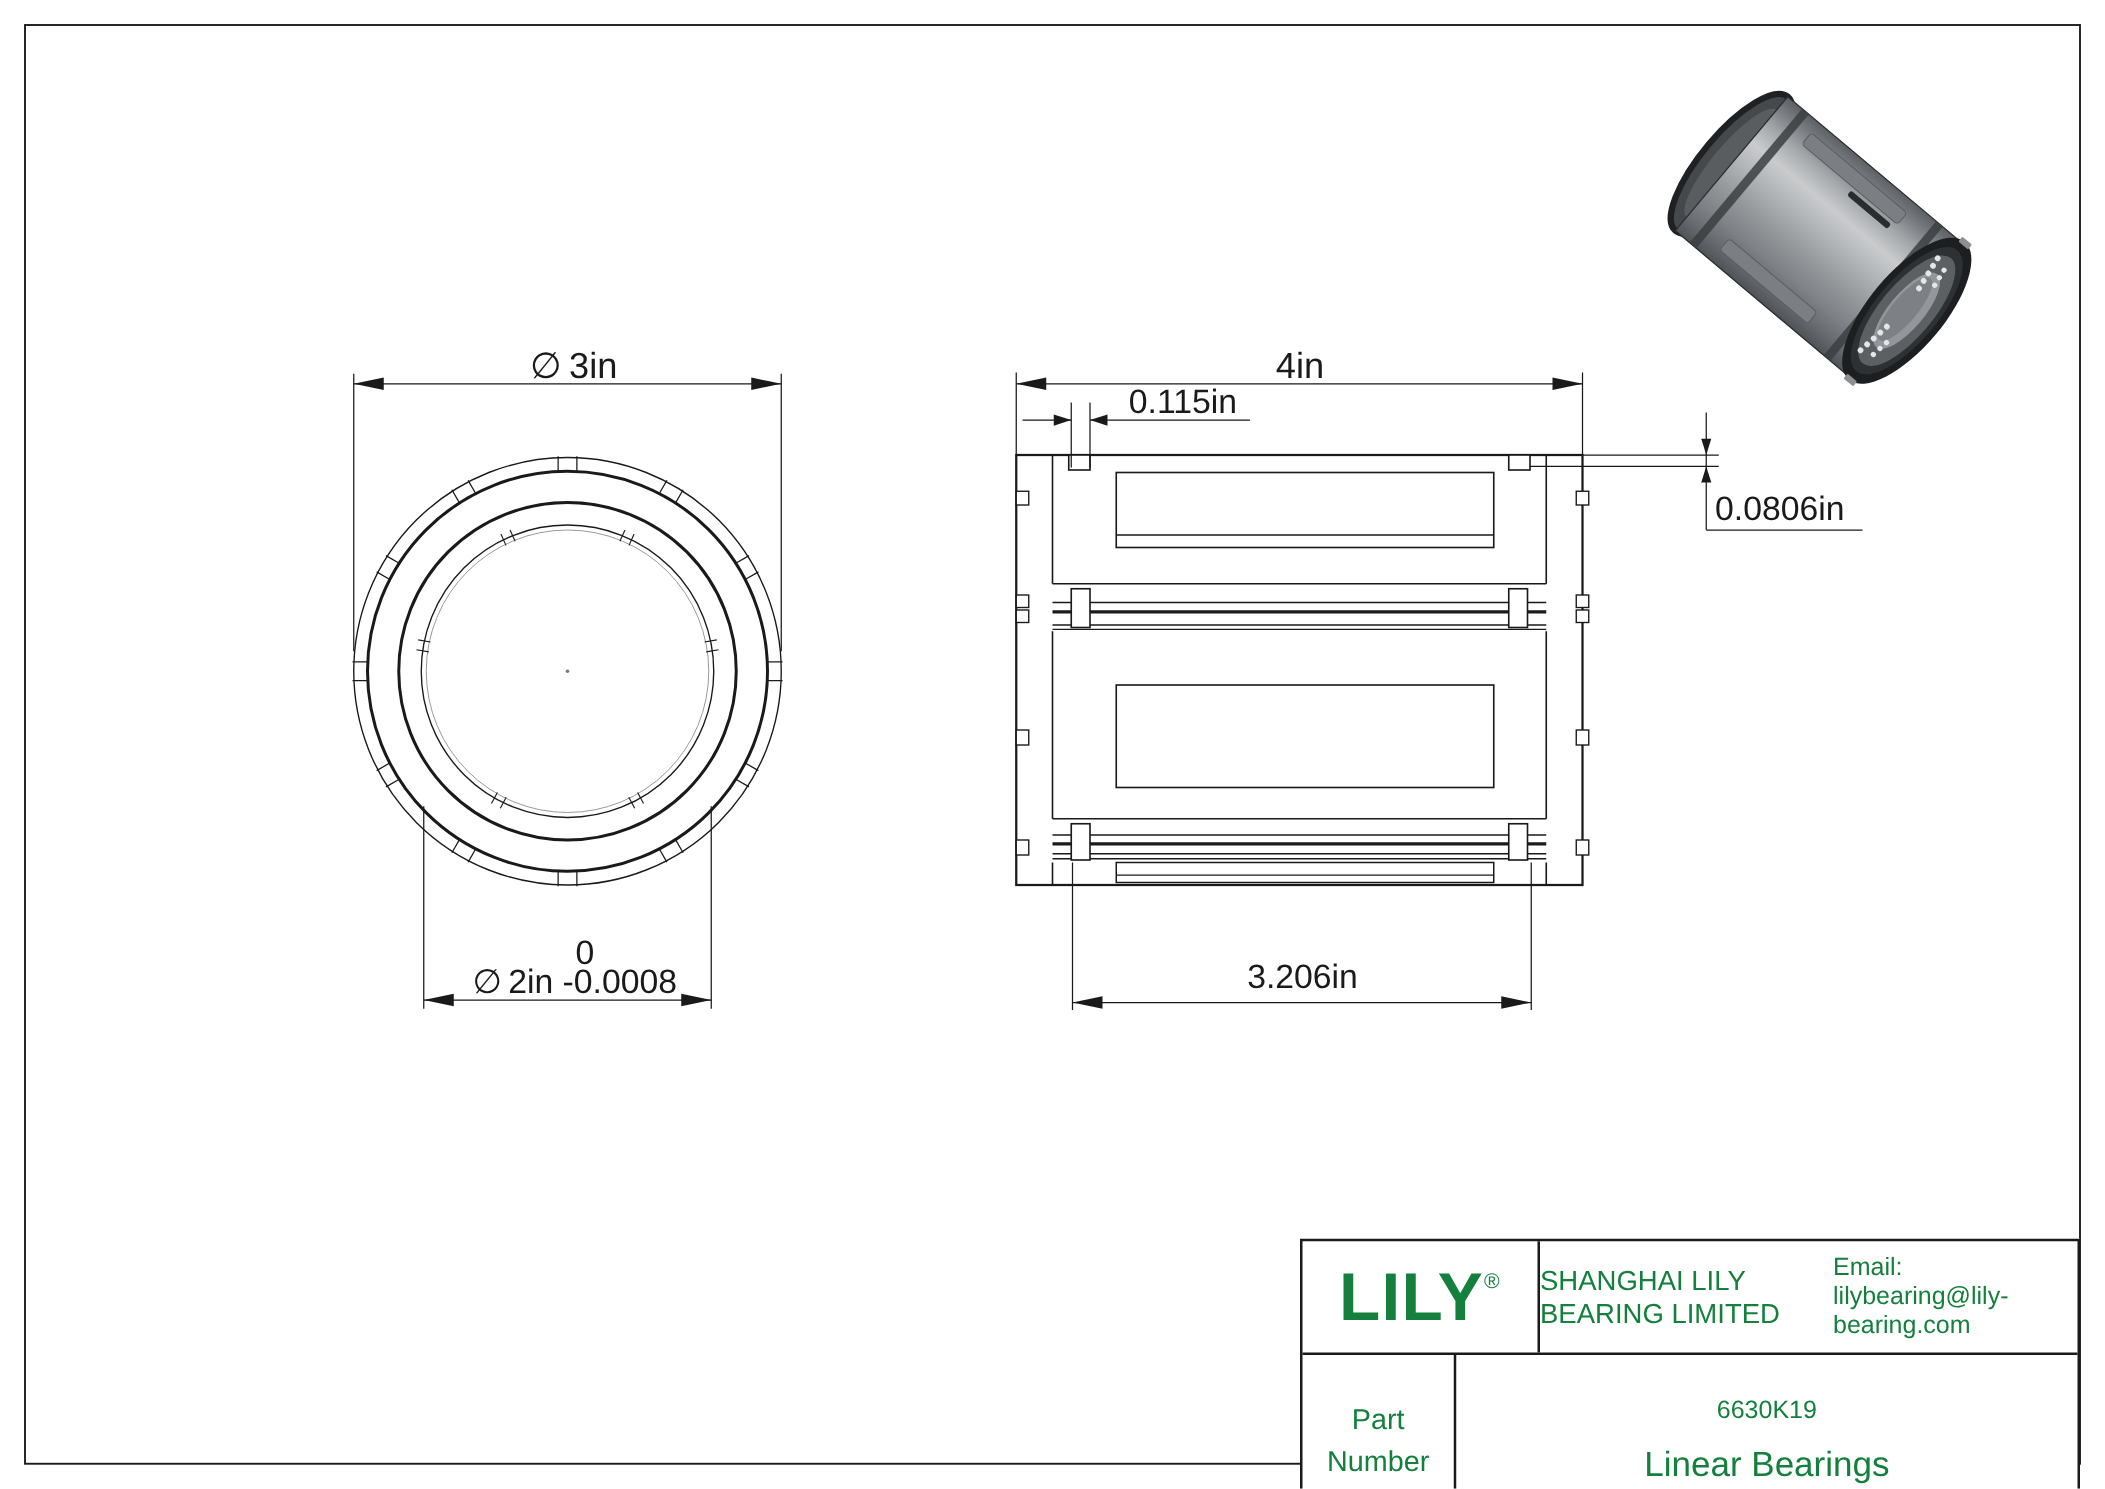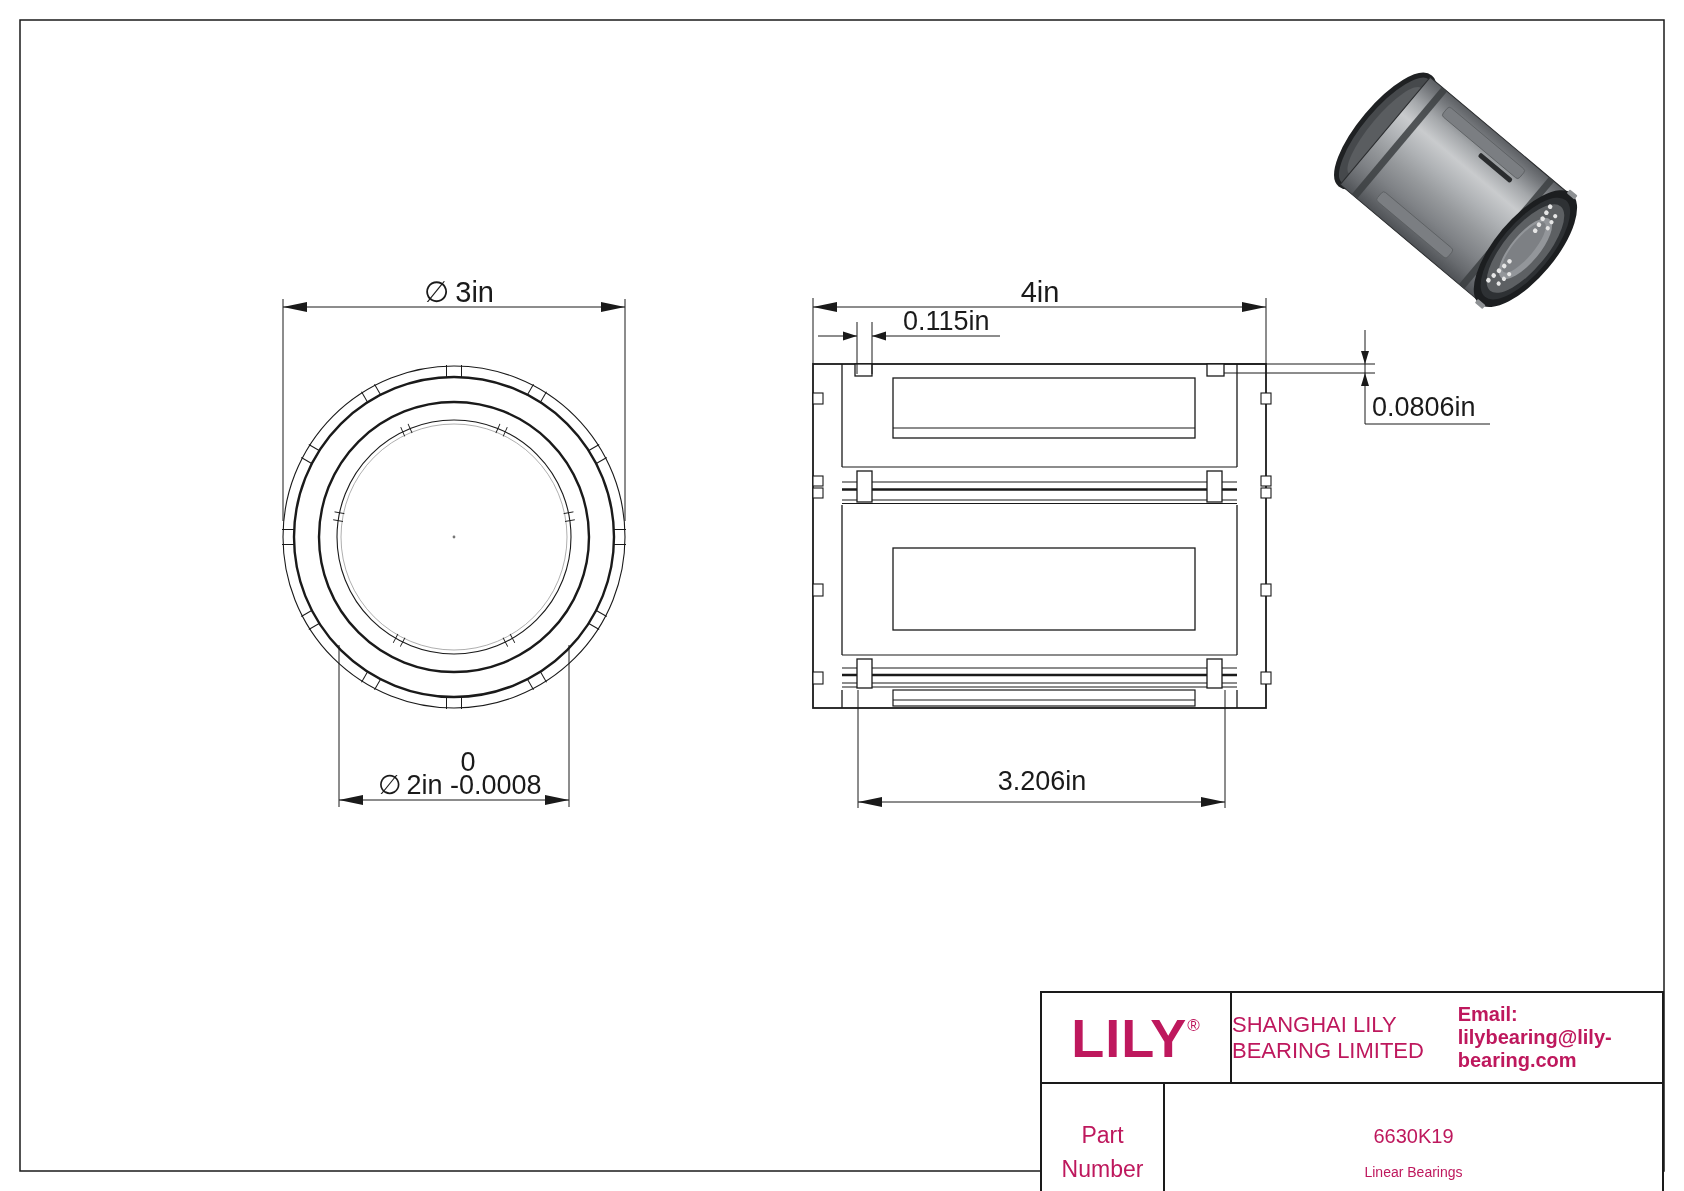--- a/index.html
+++ b/index.html
@@ -1,38 +1,38 @@
 <!DOCTYPE html>
 <html><head>
 <meta charset="utf-8">
 <style>
   html,body{margin:0;padding:0;background:#ffffff;}
   .page{position:relative;width:1684px;height:1191px;background:#fff;overflow:hidden;
-        font-family:"Liberation Sans",sans-serif;color:#be185d;}
+        font-family:"Liberation Sans",sans-serif;color:#15803d;}
   svg text{fill:#1a1a1a;}
   .dim{font-family:"Liberation Sans",sans-serif;font-size:27px;}
   .dim-lg{font-family:"Liberation Sans",sans-serif;font-size:29px;}
   .dia{font-family:"DejaVu Sans",sans-serif;font-style:italic;}
 
   .title-block{position:absolute;left:1040px;top:991px;width:624px;height:232px;
     border:2px solid #1a1a1a;box-sizing:border-box;display:flex;flex-direction:column;background:#fff;}
   .tb-row1{display:flex;height:91px;border-bottom:2px solid #1a1a1a;box-sizing:border-box;}
   .tb-row2{display:flex;flex:1;}
   .tb-logo-cell{width:190px;border-right:2px solid #1a1a1a;box-sizing:border-box;
     display:flex;align-items:center;justify-content:center;}
   .tb-logo{font-size:54px;font-weight:700;letter-spacing:1px;line-height:1;}
   .tb-reg{font-size:17px;font-weight:400;vertical-align:26px;}
   .tb-company-cell{flex:1;display:flex;flex-direction:row;align-items:center;justify-content:center;gap:7px;}
   .tb-company{font-size:22px;}
-  .tb-email{font-size:20px;font-weight:bold;}
+  .tb-email{font-size:20px;}
   .tb-partlabel-cell{width:123px;border-right:2px solid #1a1a1a;box-sizing:border-box;
     display:flex;flex-direction:column;align-items:center;justify-content:center;font-size:23px;line-height:1.45;}
   .tb-partinfo-cell{flex:1;display:flex;flex-direction:column;align-items:center;justify-content:center;gap:16px;}
   .tb-partnumber{font-size:20px;}
-  .tb-category{font-size:14px;}
+  .tb-category{font-size:28px;}
 </style>
 </head>
 <body>
 
 <div class="page">
 
 <svg width="1684" height="1191" viewBox="0 0 1684 1191" style="position:absolute;left:0;top:0;">
   <defs>
     <linearGradient id="bodyGrad" x1="0" y1="0" x2="0" y2="1">
       <stop offset="0" stop-color="#5c5f63"></stop>

